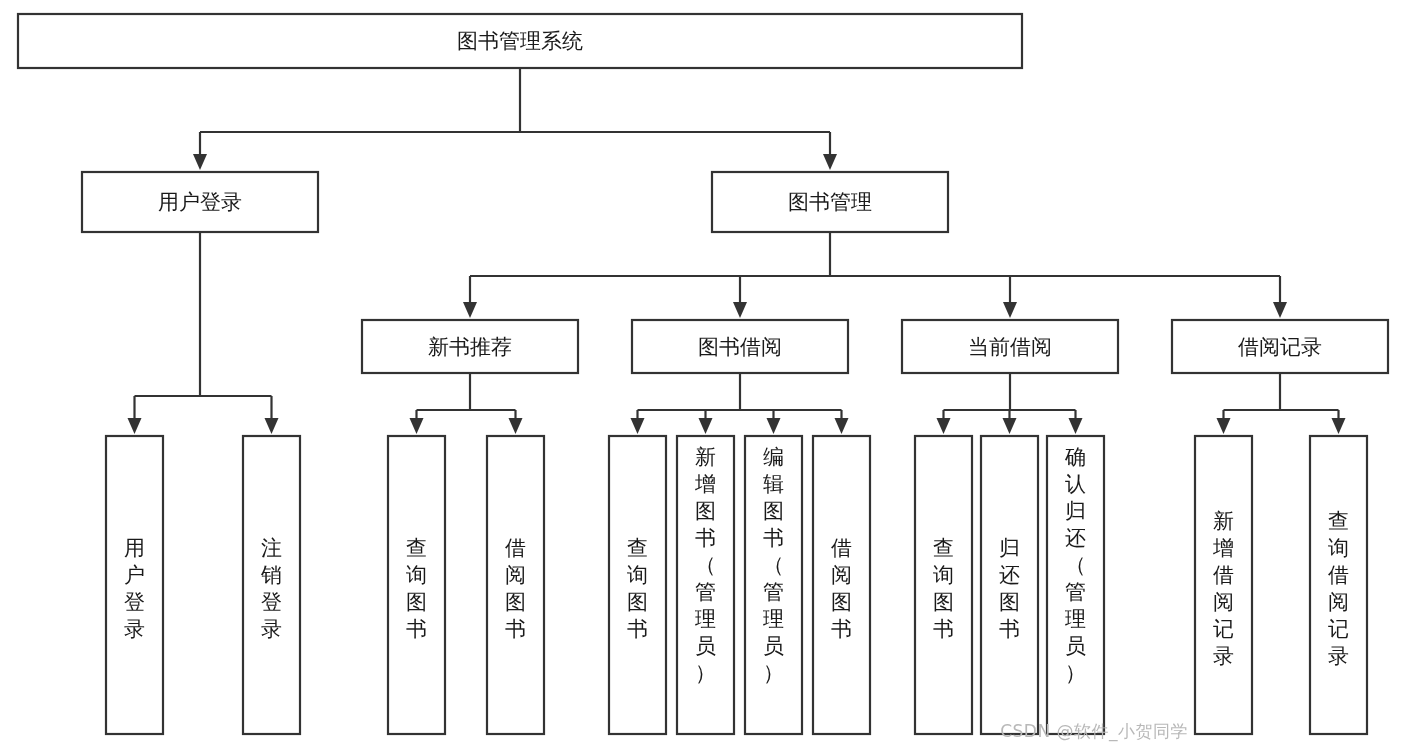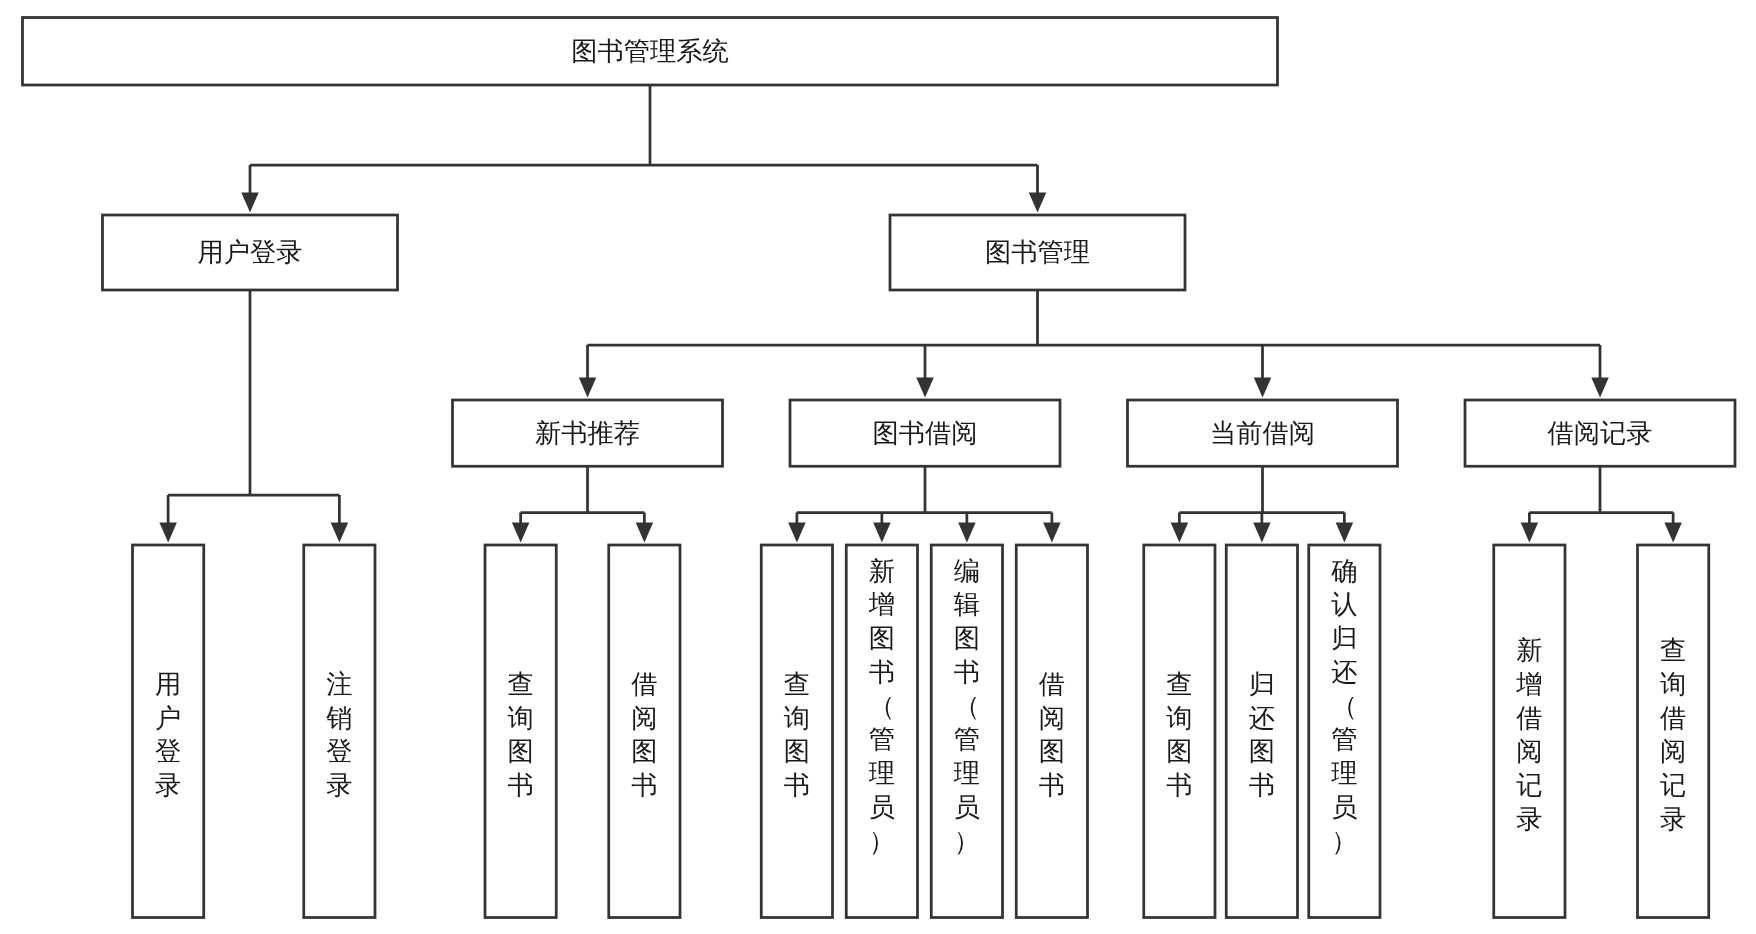--- a/index.html
+++ b/index.html
@@ -263,13 +263,14 @@
           <text x="1338.5" y="521.5" class="node-label-h">查</text>
           <text x="1338.5" y="548.5" class="node-label-h">询</text>
           <text x="1338.5" y="575.5" class="node-label-h">借</text>
           <text x="1338.5" y="602.5" class="node-label-h">阅</text>
           <text x="1338.5" y="629.5" class="node-label-h">记</text>
           <text x="1338.5" y="656.5" class="node-label-h">录</text>
         </g>
       </g>
   </svg>
 
+  <div class="watermark-text">CSDN @软件_小贺同学</div>
 </div>
 
 </body></html>

